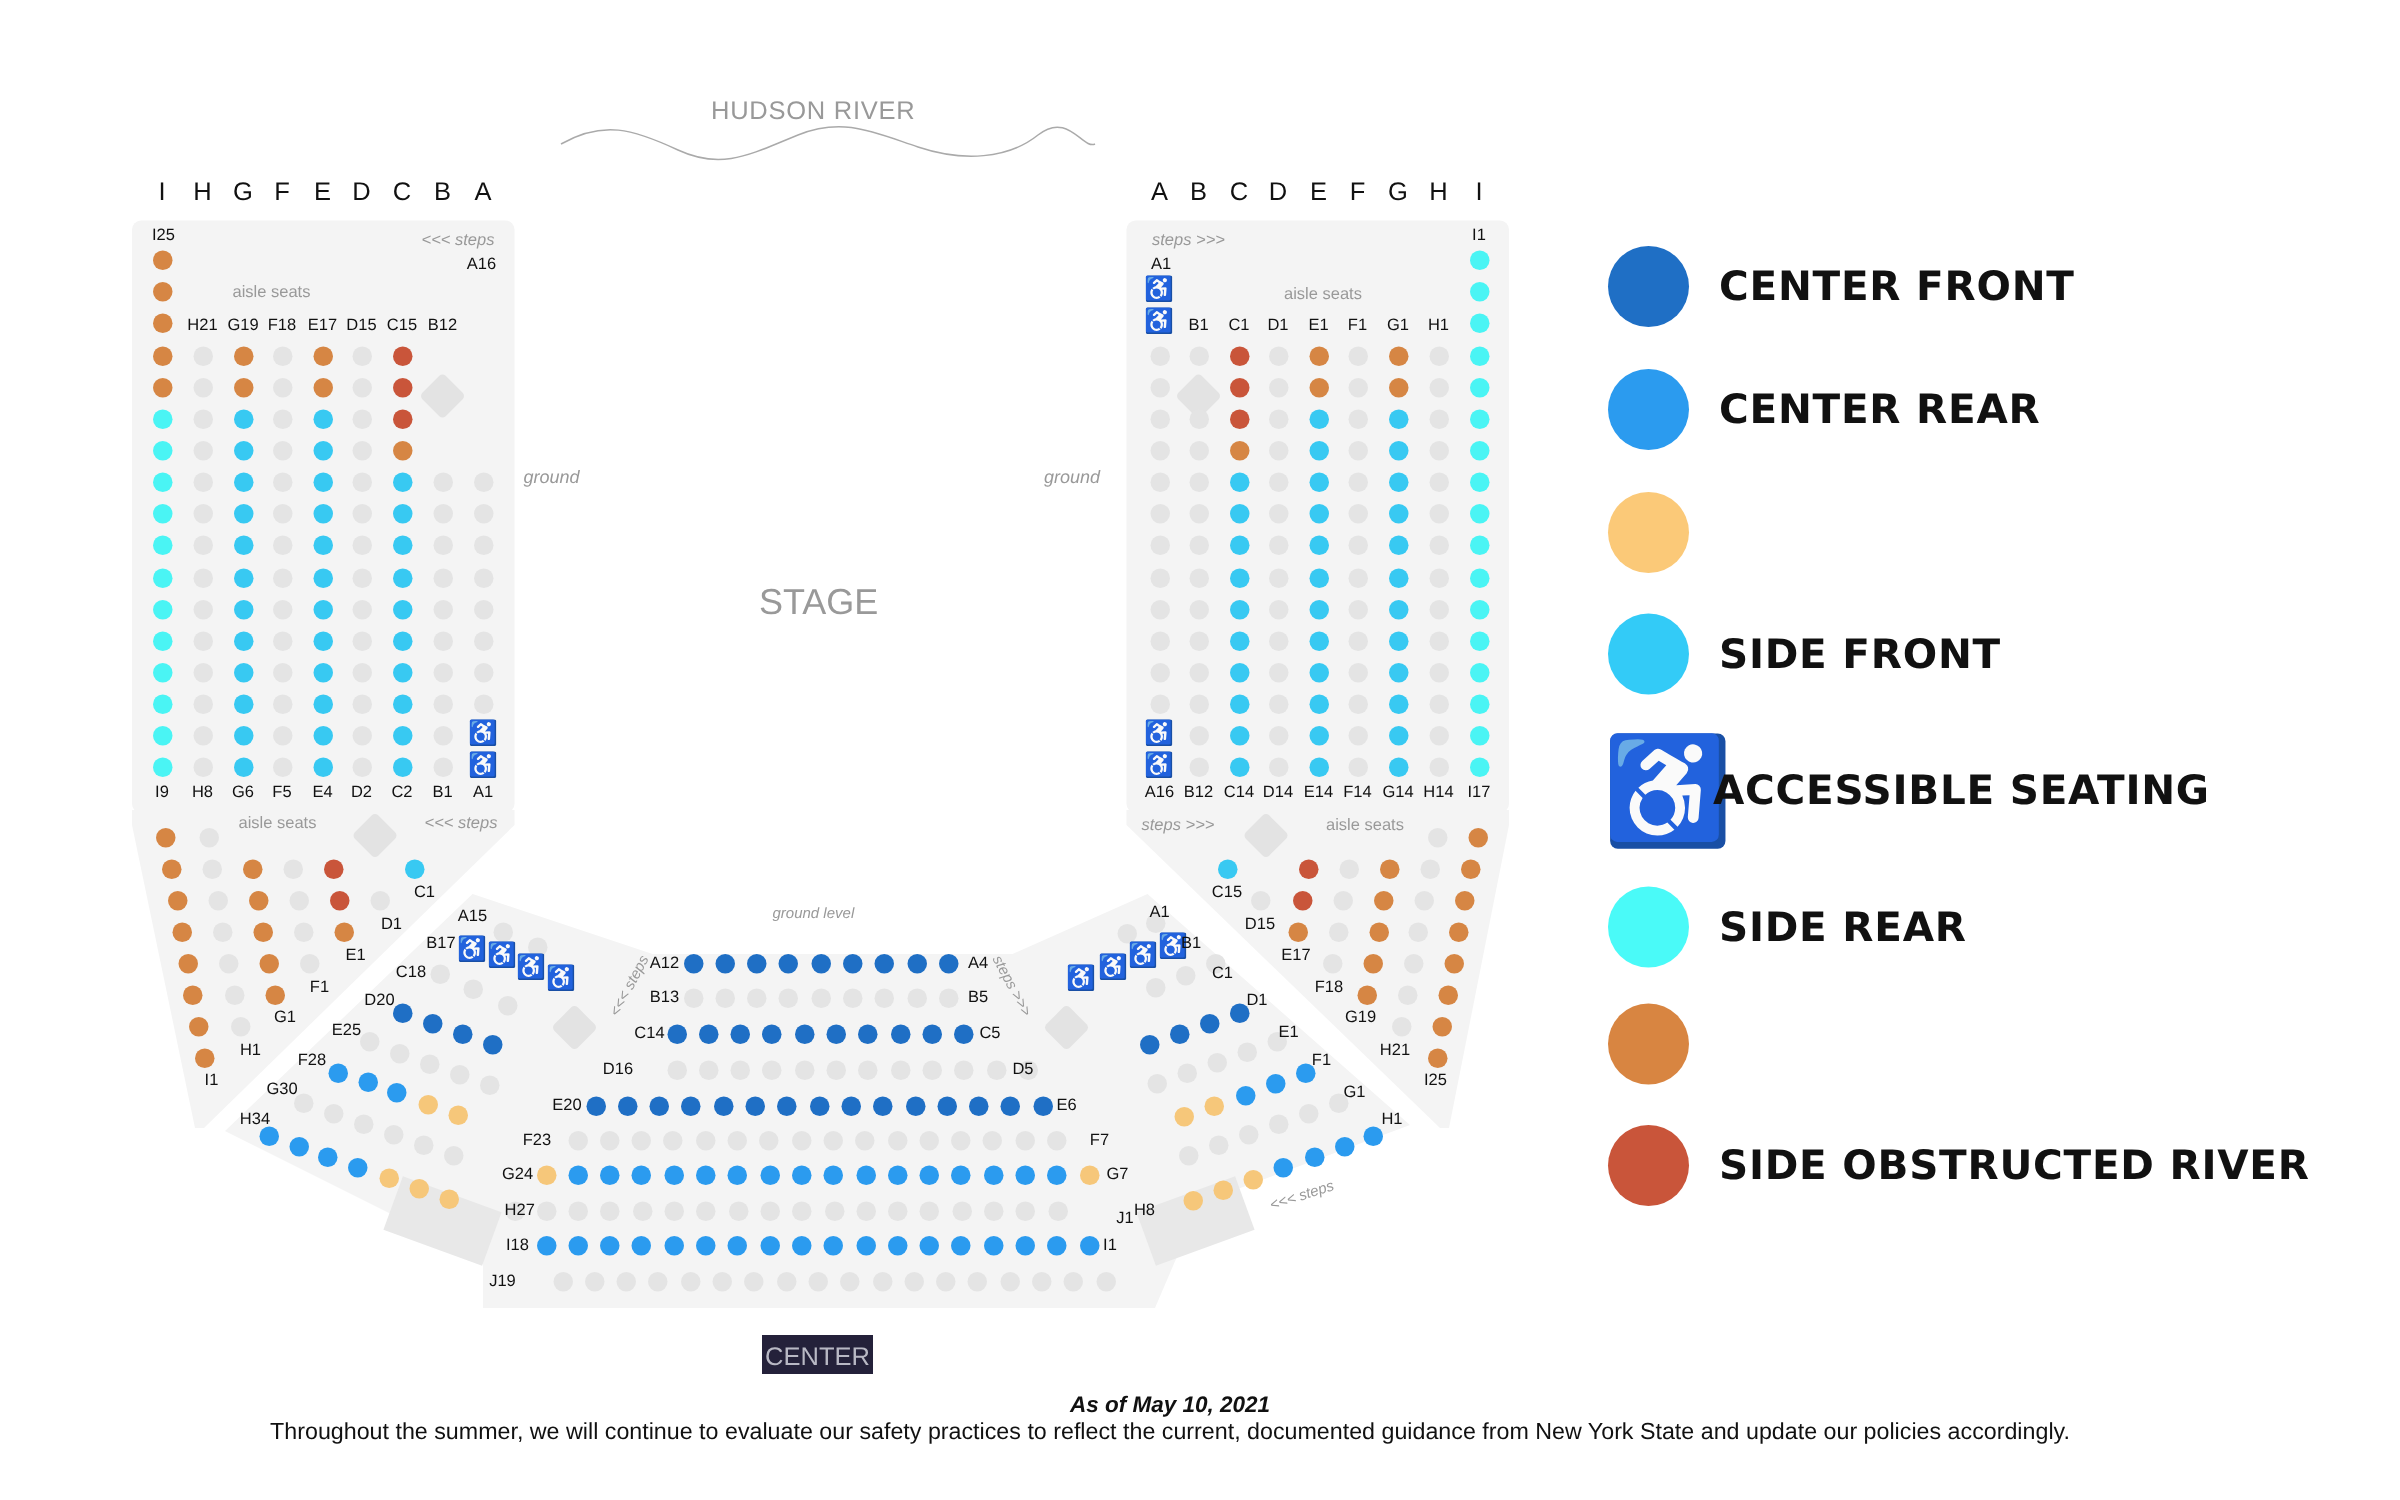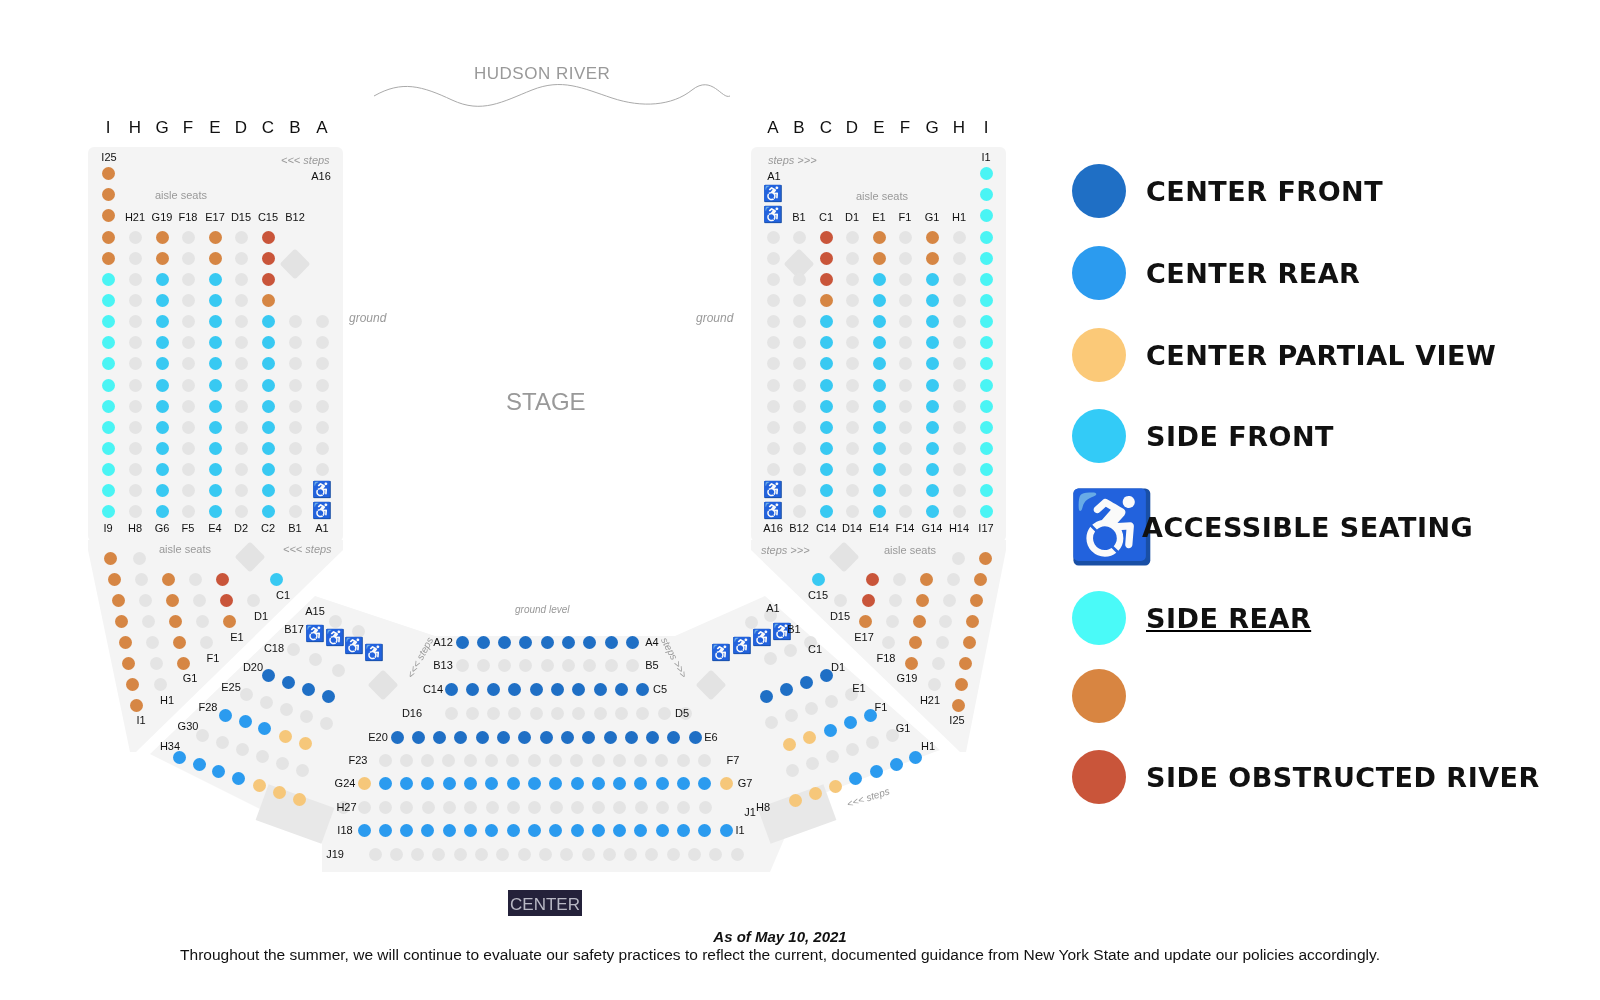--- a/index.html
+++ b/index.html
@@ -713,31 +713,30 @@
     <div class="legend-item" style="top: 164px;">
       <div class="legend-dot" style="background: rgb(31, 111, 197);"></div>
       <div class="legend-label">CENTER FRONT</div>
     </div>
     <div class="legend-item" style="top: 246px;">
       <div class="legend-dot" style="background: rgb(43, 155, 239);"></div>
       <div class="legend-label">CENTER REAR</div>
     </div>
     <div class="legend-item" style="top: 328px;">
       <div class="legend-dot" style="background: rgb(251, 201, 120);"></div>
-      <div class="legend-label">CENTER PARTIAL VIEW</div>
     </div>
     <div class="legend-item" style="top: 409px;">
       <div class="legend-dot" style="background: rgb(51, 203, 247);"></div>
       <div class="legend-label">SIDE FRONT</div>
     </div>
     <div class="legend-item" style="top: 487px;">
       <div style="width: 62px; height: 80px; font-size: 70px; line-height: 80px; color: rgb(30, 111, 196); text-align: center; margin-left: -4px;">♿</div>
       <div class="legend-label" style="margin-left: 12px;">ACCESSIBLE SEATING</div>
     </div>
-    <div class="legend-item" style="top: 591px; text-decoration: underline;">
+    <div class="legend-item" style="top: 591px;">
       <div class="legend-dot" style="background: rgb(74, 250, 248);"></div>
       <div class="legend-label">SIDE REAR</div>
     </div>
     <div class="legend-item" style="top: 669px;">
       <div class="legend-dot" style="background: rgb(216, 133, 65);"></div>
     </div>
     <div class="legend-item" style="top: 750px;">
       <div class="legend-dot" style="background: rgb(201, 85, 58);"></div>
       <div class="legend-label">SIDE OBSTRUCTED RIVER</div>
     </div>

